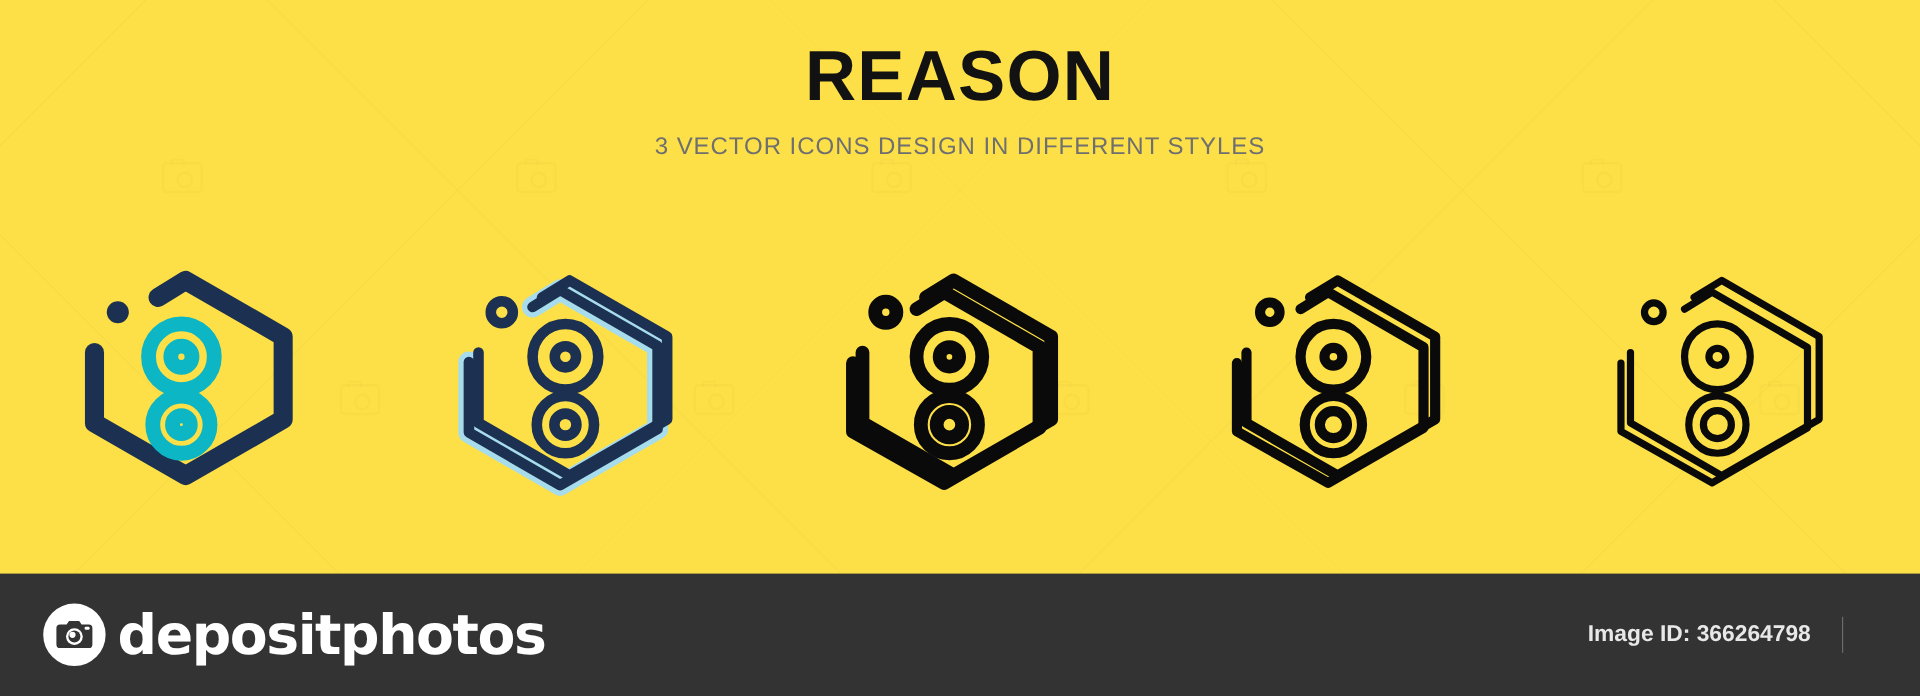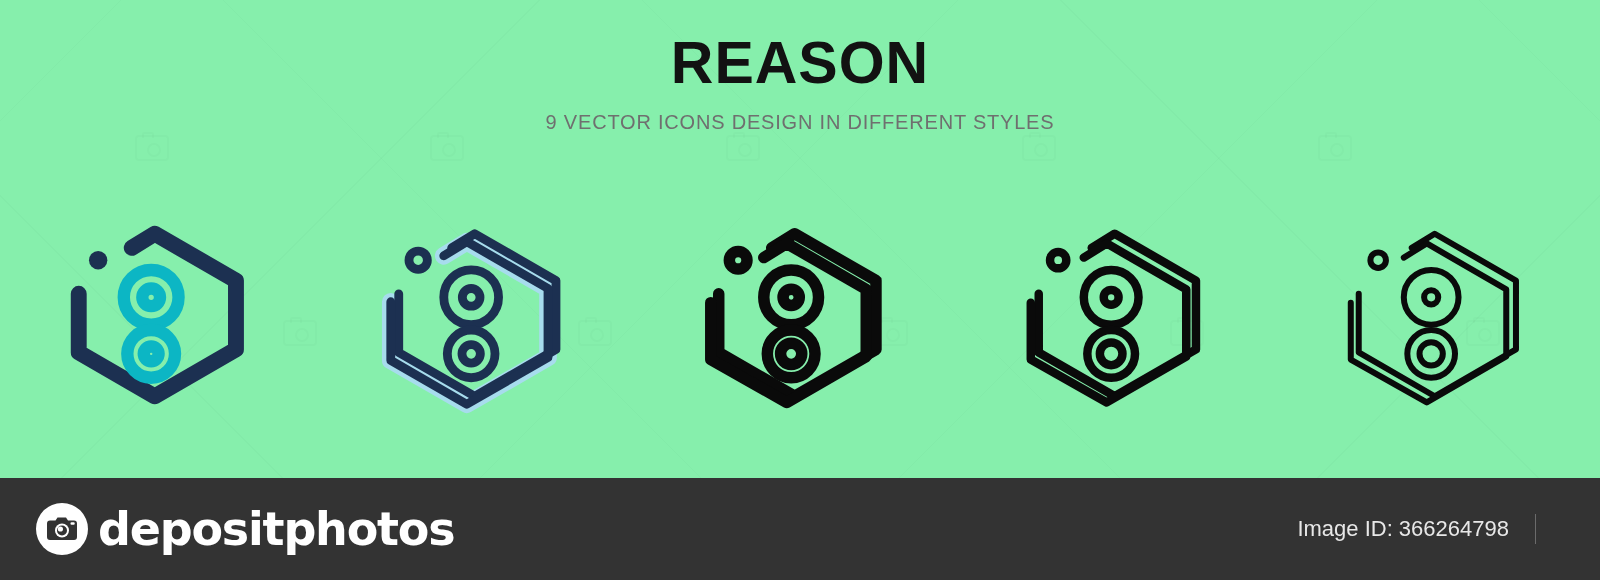--- a/index.html
+++ b/index.html
@@ -8,21 +8,21 @@
     padding: 0;
     background: #ffffff;
   }
   body {
     font-family: "Liberation Sans", sans-serif;
   }
   #stock-page {
     position: relative;
     width: 1600px;
     height: 580px;
-    background: #86efac;
+    background: #fde047;
     overflow: hidden;
   }
 
   
   #watermark-layer {
     position: absolute;
     inset: 0;
     pointer-events: none;
     z-index: 1;
     opacity: 0.5;
@@ -148,22 +148,23 @@
     color: #ffffff;
     letter-spacing: -1.2px;
     font-family: "DejaVu Sans", sans-serif;
   }
   #footer-meta {
     margin-left: auto;
     margin-right: 38px;
     display: flex;
     align-items: center;
     color: #e8e8e8;
-    font-size: 22px;
-    font-family: "Liberation Sans", sans-serif;
+    font-size: 19px;
+    font-family: "Liberation Sans", sans-serif;
+    font-weight: bold;
   }
   #footer-image-id { white-space: nowrap; }
   #footer-divider {
     width: 1px;
     height: 30px;
     background: #6b6b6b;
     margin: 0 26px;
   }
   #footer-site-url { white-space: nowrap; }
 </style>
@@ -181,21 +182,21 @@
     <div class="wm-cam" style="left:1318px; top:135px;"></div>
     <div class="wm-cam" style="left:283px;  top:320px;"></div>
     <div class="wm-cam" style="left:578px;  top:320px;"></div>
     <div class="wm-cam" style="left:874px;  top:320px;"></div>
     <div class="wm-cam" style="left:1170px; top:320px;"></div>
     <div class="wm-cam" style="left:1466px; top:320px;"></div>
   </div>
 
   <div id="headings">
     <h1 id="page-title">REASON</h1>
-    <p id="page-subtitle">9 VECTOR ICONS DESIGN IN DIFFERENT STYLES</p>
+    <p id="page-subtitle">3 VECTOR ICONS DESIGN IN DIFFERENT STYLES</p>
   </div>
 
   <div id="icon-row">
 
     <div class="icon-cell">
       <svg viewBox="0 0 120 120">
         <g fill="none" stroke="#1c3051" stroke-width="9" stroke-linecap="round" stroke-linejoin="round">
           <path d="M44 22 L57 14 L103 40.5 L103 79.5 L57 106 L14 81.2 L14 48"></path>
         </g>
         <circle cx="25" cy="29" r="5.2" fill="#1c3051" stroke="none"></circle>

